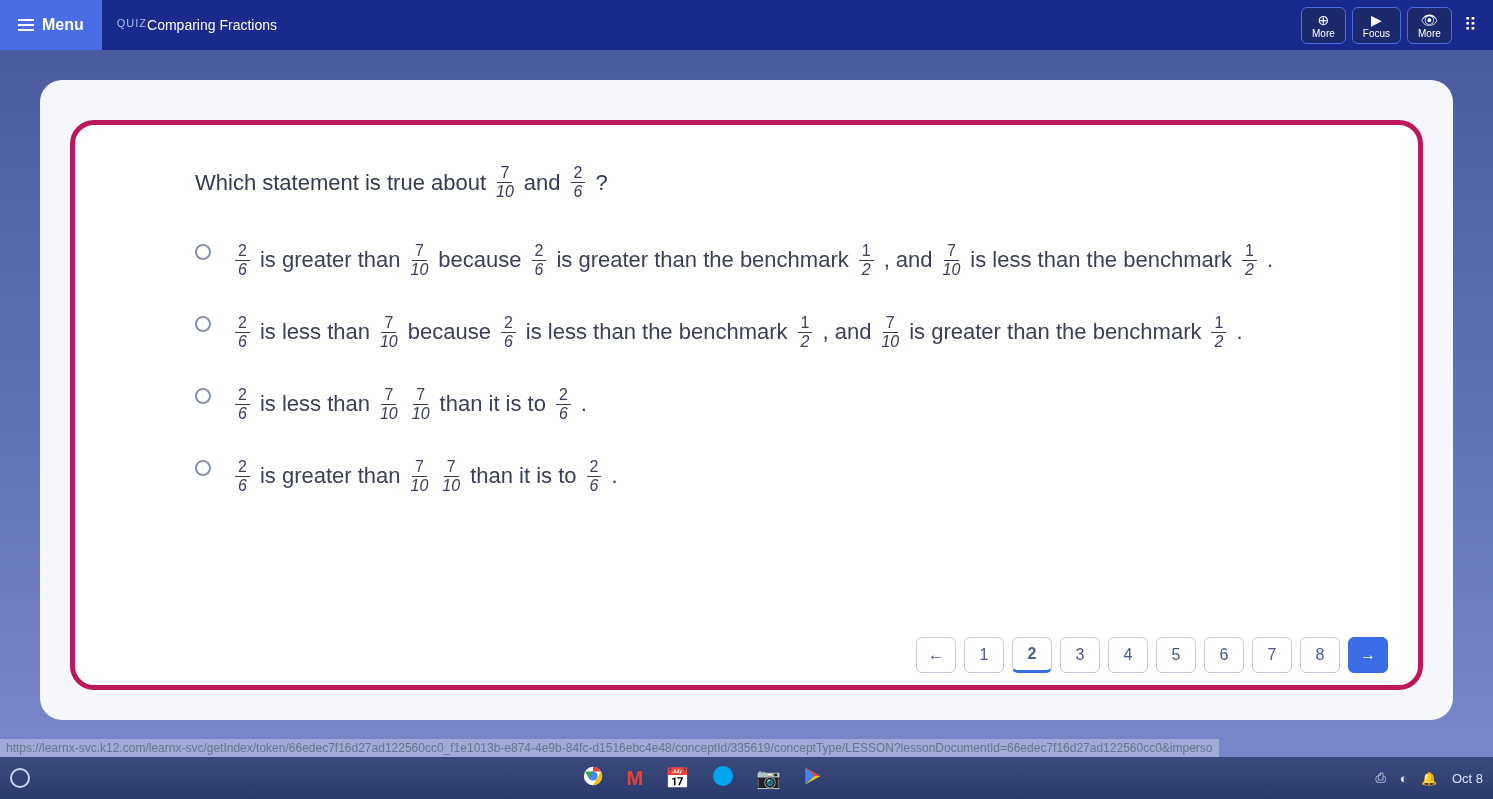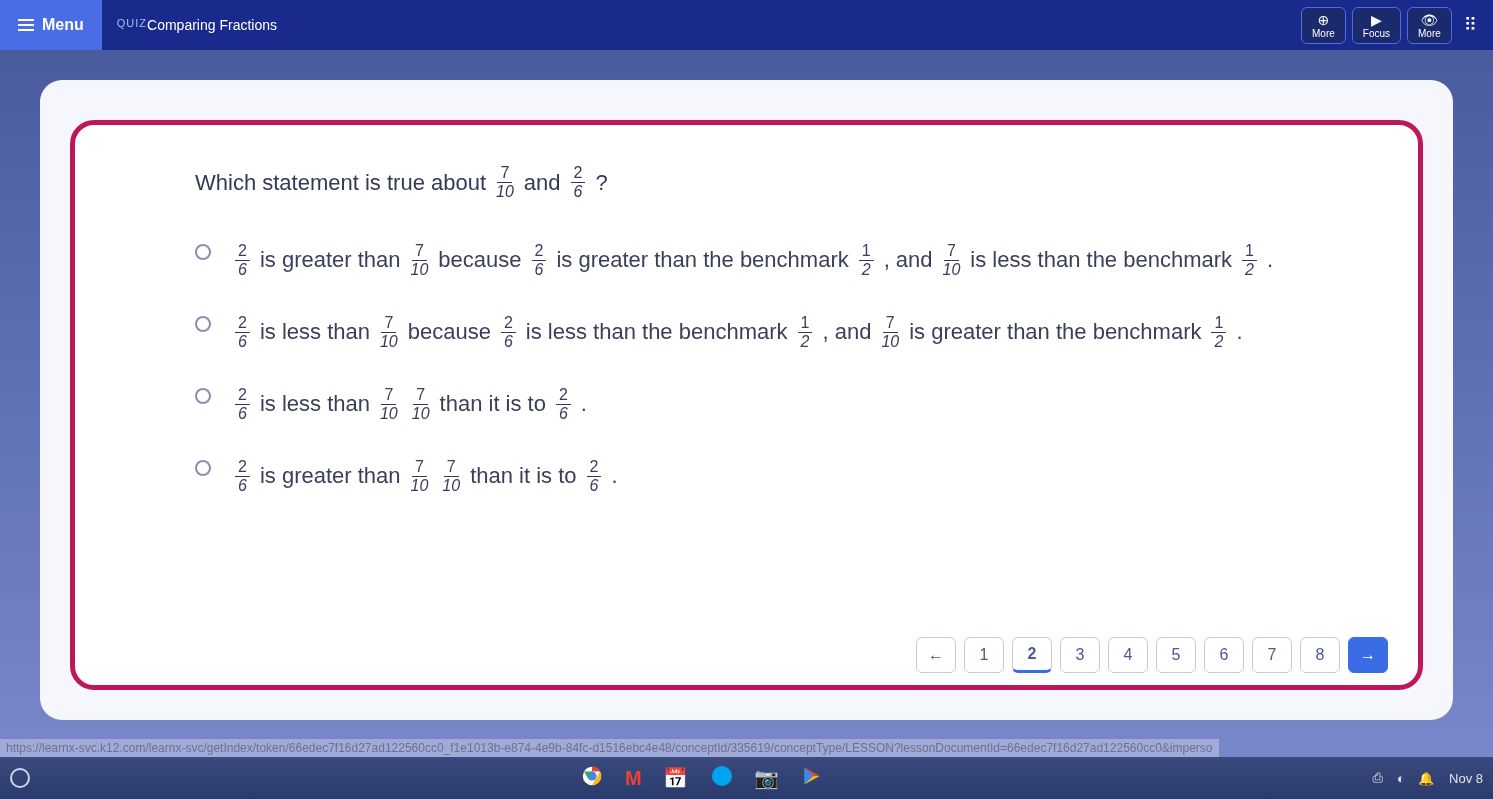--- a/index.html
+++ b/index.html
@@ -337,15 +337,15 @@
           <path d="M3 2l11 10L3 22V2z" fill="#4285f4"></path>
           <path d="M3 2l18 10-7 0L3 2z" fill="#ea4335"></path>
           <path d="M14 12l7 0L3 22l11-10z" fill="#fbbc05"></path>
         </svg>
     </span>
   </div>
   <div class="tb-right">
     <span>⎙</span>
     <span>◐</span>
     <span>🔔</span>
-    <span>Nov 8</span>
+    <span>Oct 8</span>
   </div>
 </div>
 
 </body></html>

